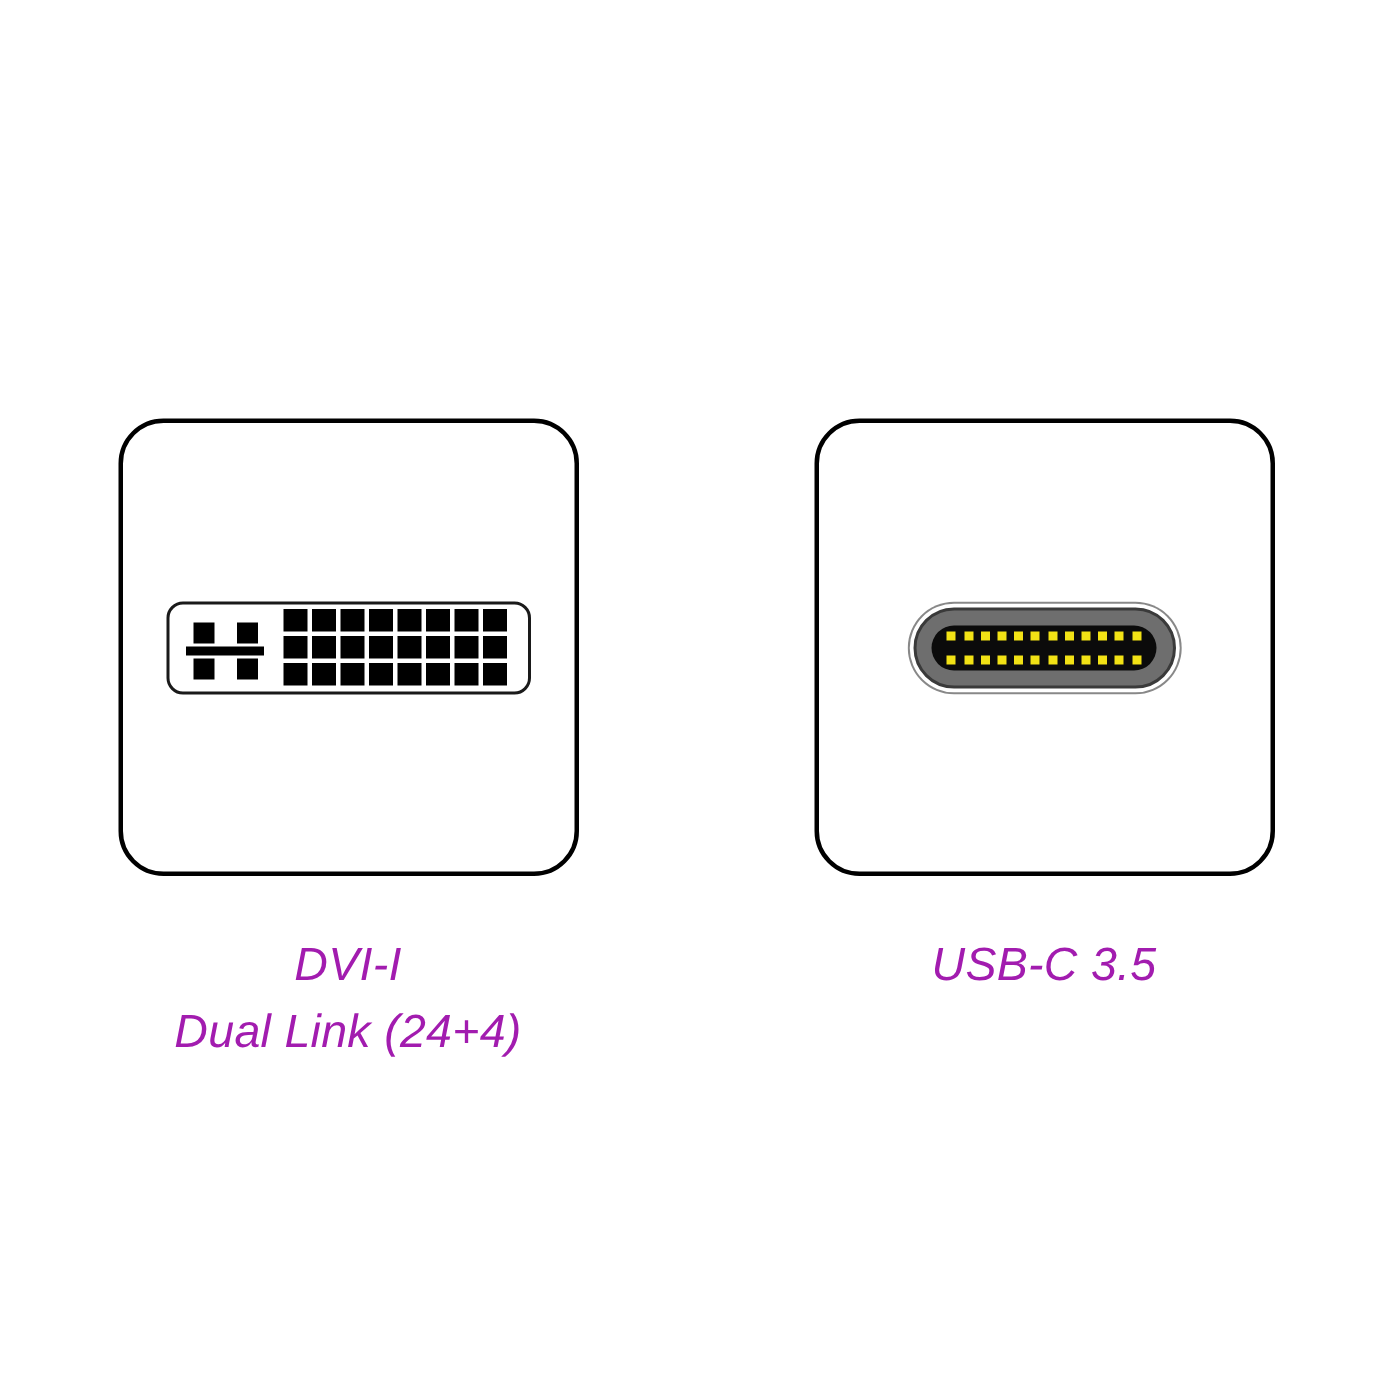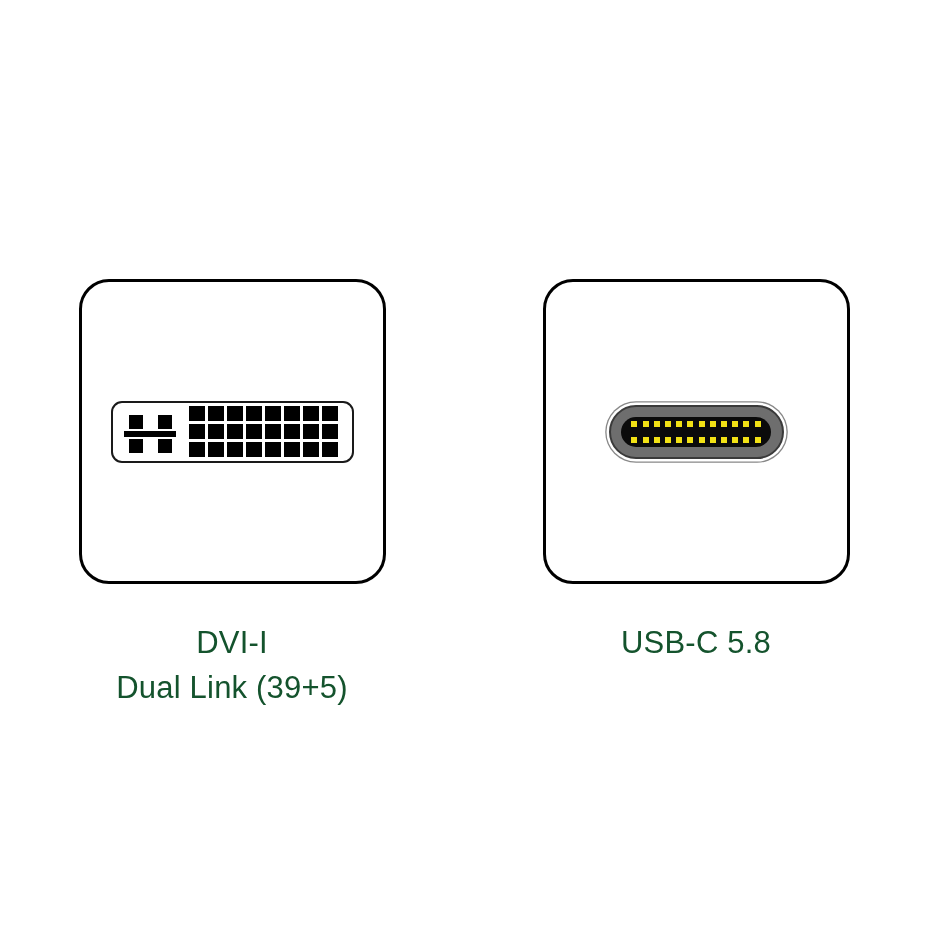--- a/index.html
+++ b/index.html
@@ -51,25 +51,26 @@
     align-items: center;
     justify-content: center;
   }
 
   
   .caption {
     position: absolute;
     top: 620px;
     width: 100%;
     text-align: center;
-    color: #14532d;
+    color: #a21caf;
     font-size: 31px;
     line-height: 45px;
     letter-spacing: 0.2px;
     white-space: nowrap;
+    font-style: italic;
   }
   .caption-line { display: block; }
 
   
   .dvi-housing {
     position: relative;
     width: 243px;
     height: 62px;
     box-sizing: border-box;
     background: #ffffff;
@@ -219,21 +220,21 @@
             <span class="dvi-pin"></span>
             <span class="dvi-pin"></span>
           </div>
         </div>
 
       </div>
     </div>
 
     <div class="caption">
       <span class="caption-line">DVI-I</span>
-      <span class="caption-line">Dual Link (39+5)</span>
+      <span class="caption-line">Dual Link (24+4)</span>
     </div>
 
   </div>
 
   <div class="connector-panel">
 
     <div class="card">
       <div class="usbc-shell">
         <div class="usbc-cavity">
           <div class="usbc-pin-row">
@@ -262,18 +263,18 @@
             <span class="usbc-pin"></span>
             <span class="usbc-pin"></span>
             <span class="usbc-pin"></span>
             <span class="usbc-pin"></span>
           </div>
         </div>
       </div>
     </div>
 
     <div class="caption">
-      <span class="caption-line">USB-C 5.8</span>
+      <span class="caption-line">USB-C 3.5</span>
     </div>
 
   </div>
 
 </div>
 
 </body></html>

